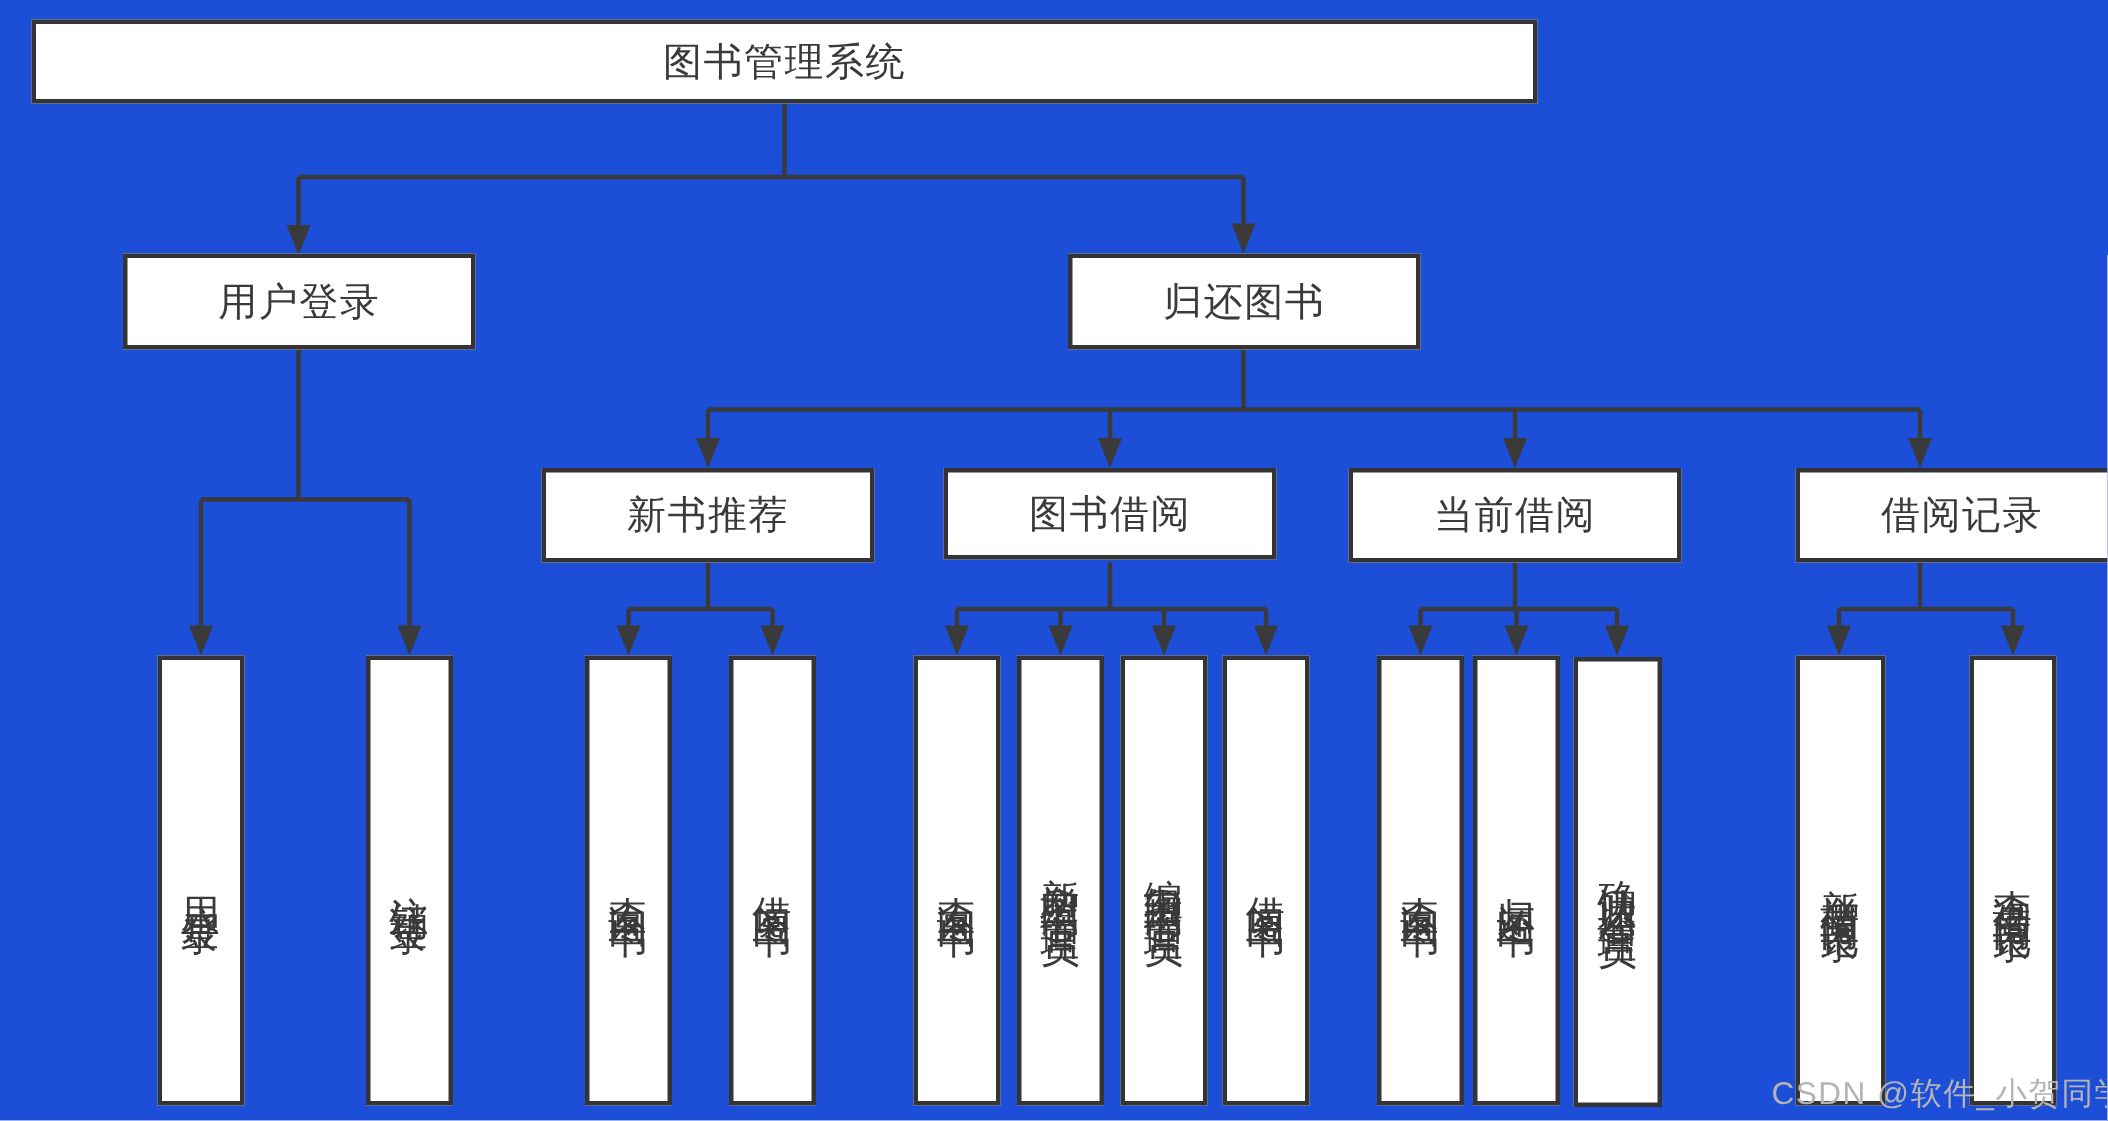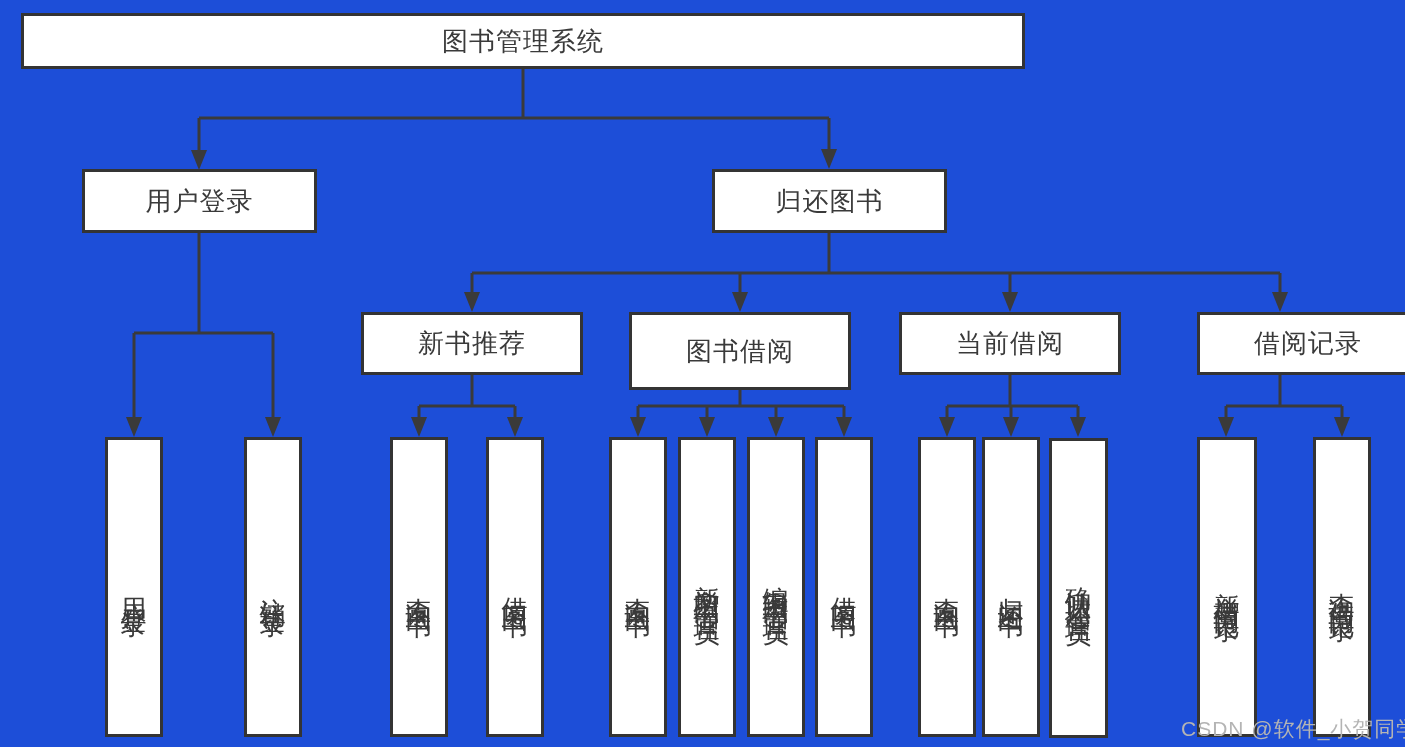--- a/index.html
+++ b/index.html
@@ -147,21 +147,21 @@
   <div class="node" style="left:82px; top:169px; width:235px; height:64px;">
     <span>用户登录</span>
   </div>
   <div class="node" style="left:712px; top:169px; width:235px; height:64px;">
     <span>归还图书</span>
   </div>
 
   <div class="node" style="left:361px; top:312px; width:222px; height:63px;">
     <span>新书推荐</span>
   </div>
-  <div class="node" style="left:629px; top:312px; width:222px; height:78px;">
+  <div class="node" style="left:629px; top:312px; width:222px; height:61px;">
     <span>图书借阅</span>
   </div>
   <div class="node" style="left:899px; top:312px; width:222px; height:63px;">
     <span>当前借阅</span>
   </div>
   <div class="node" style="left:1169px; top:312px; width:222px; height:63px;margin-left:28px;">
     <span>借阅记录</span>
   </div>
 
   <div class="node leaf" style="left:105px; top:437px; width:58px; height:300px;">

